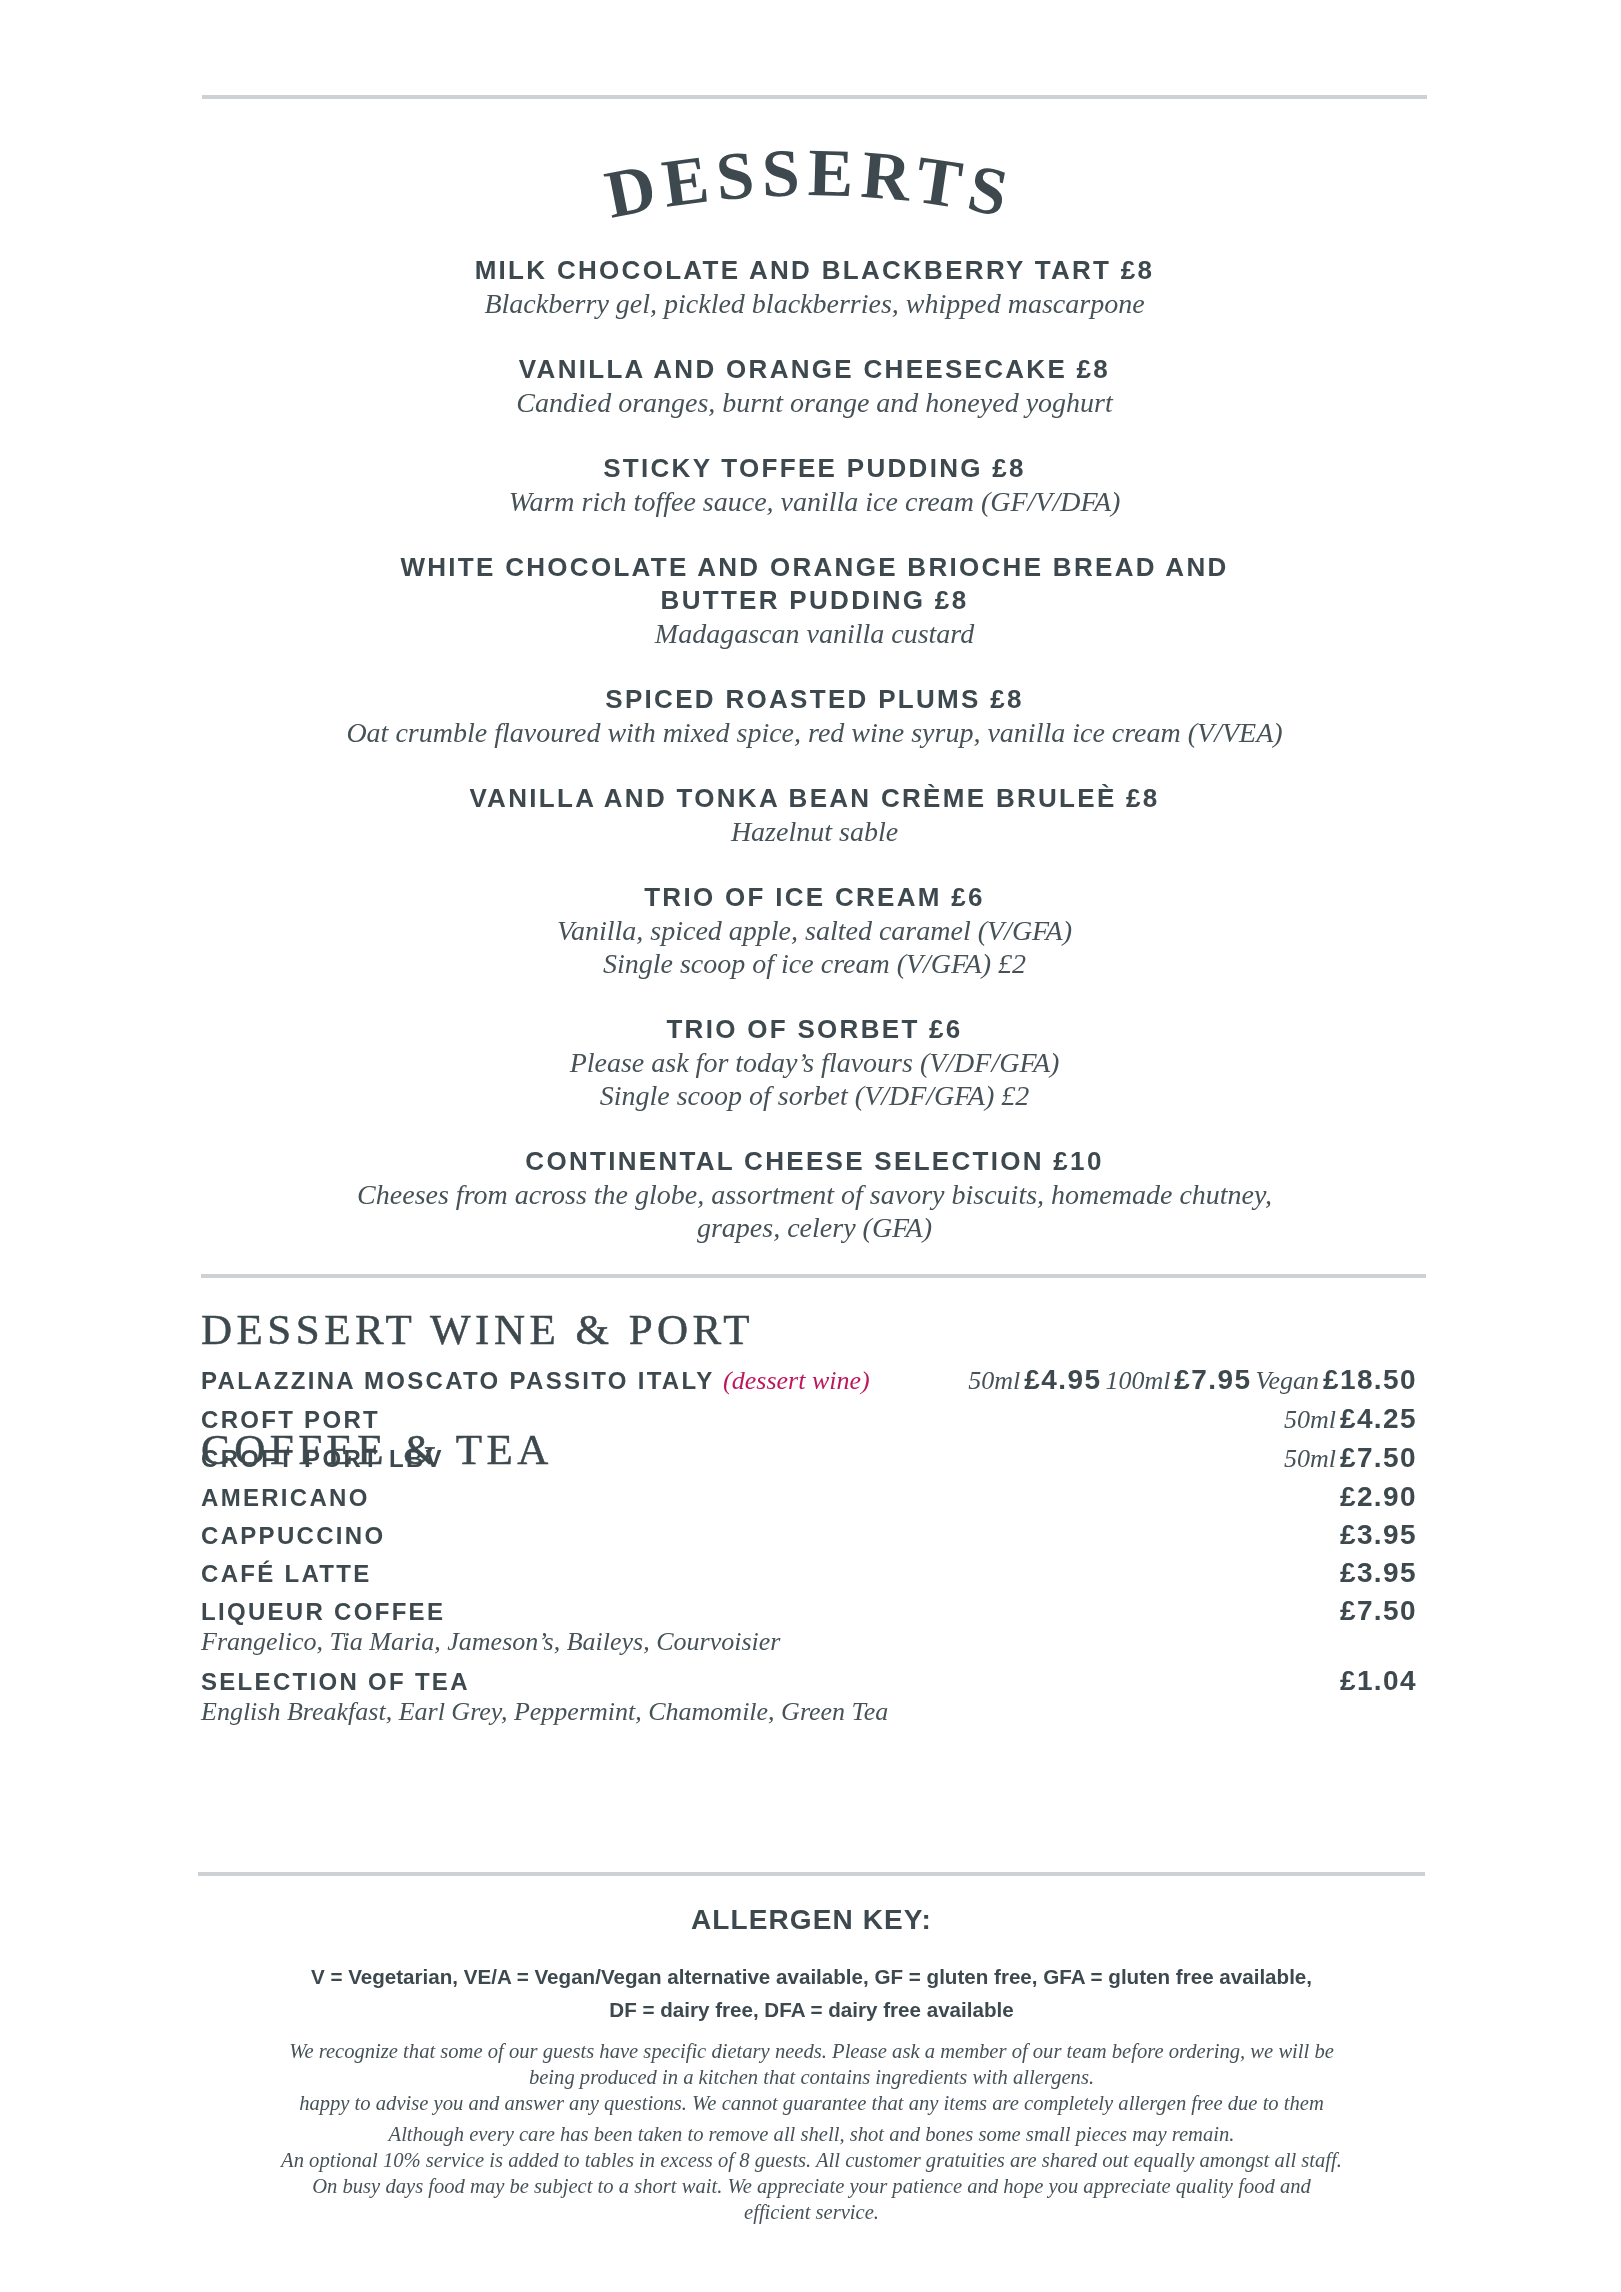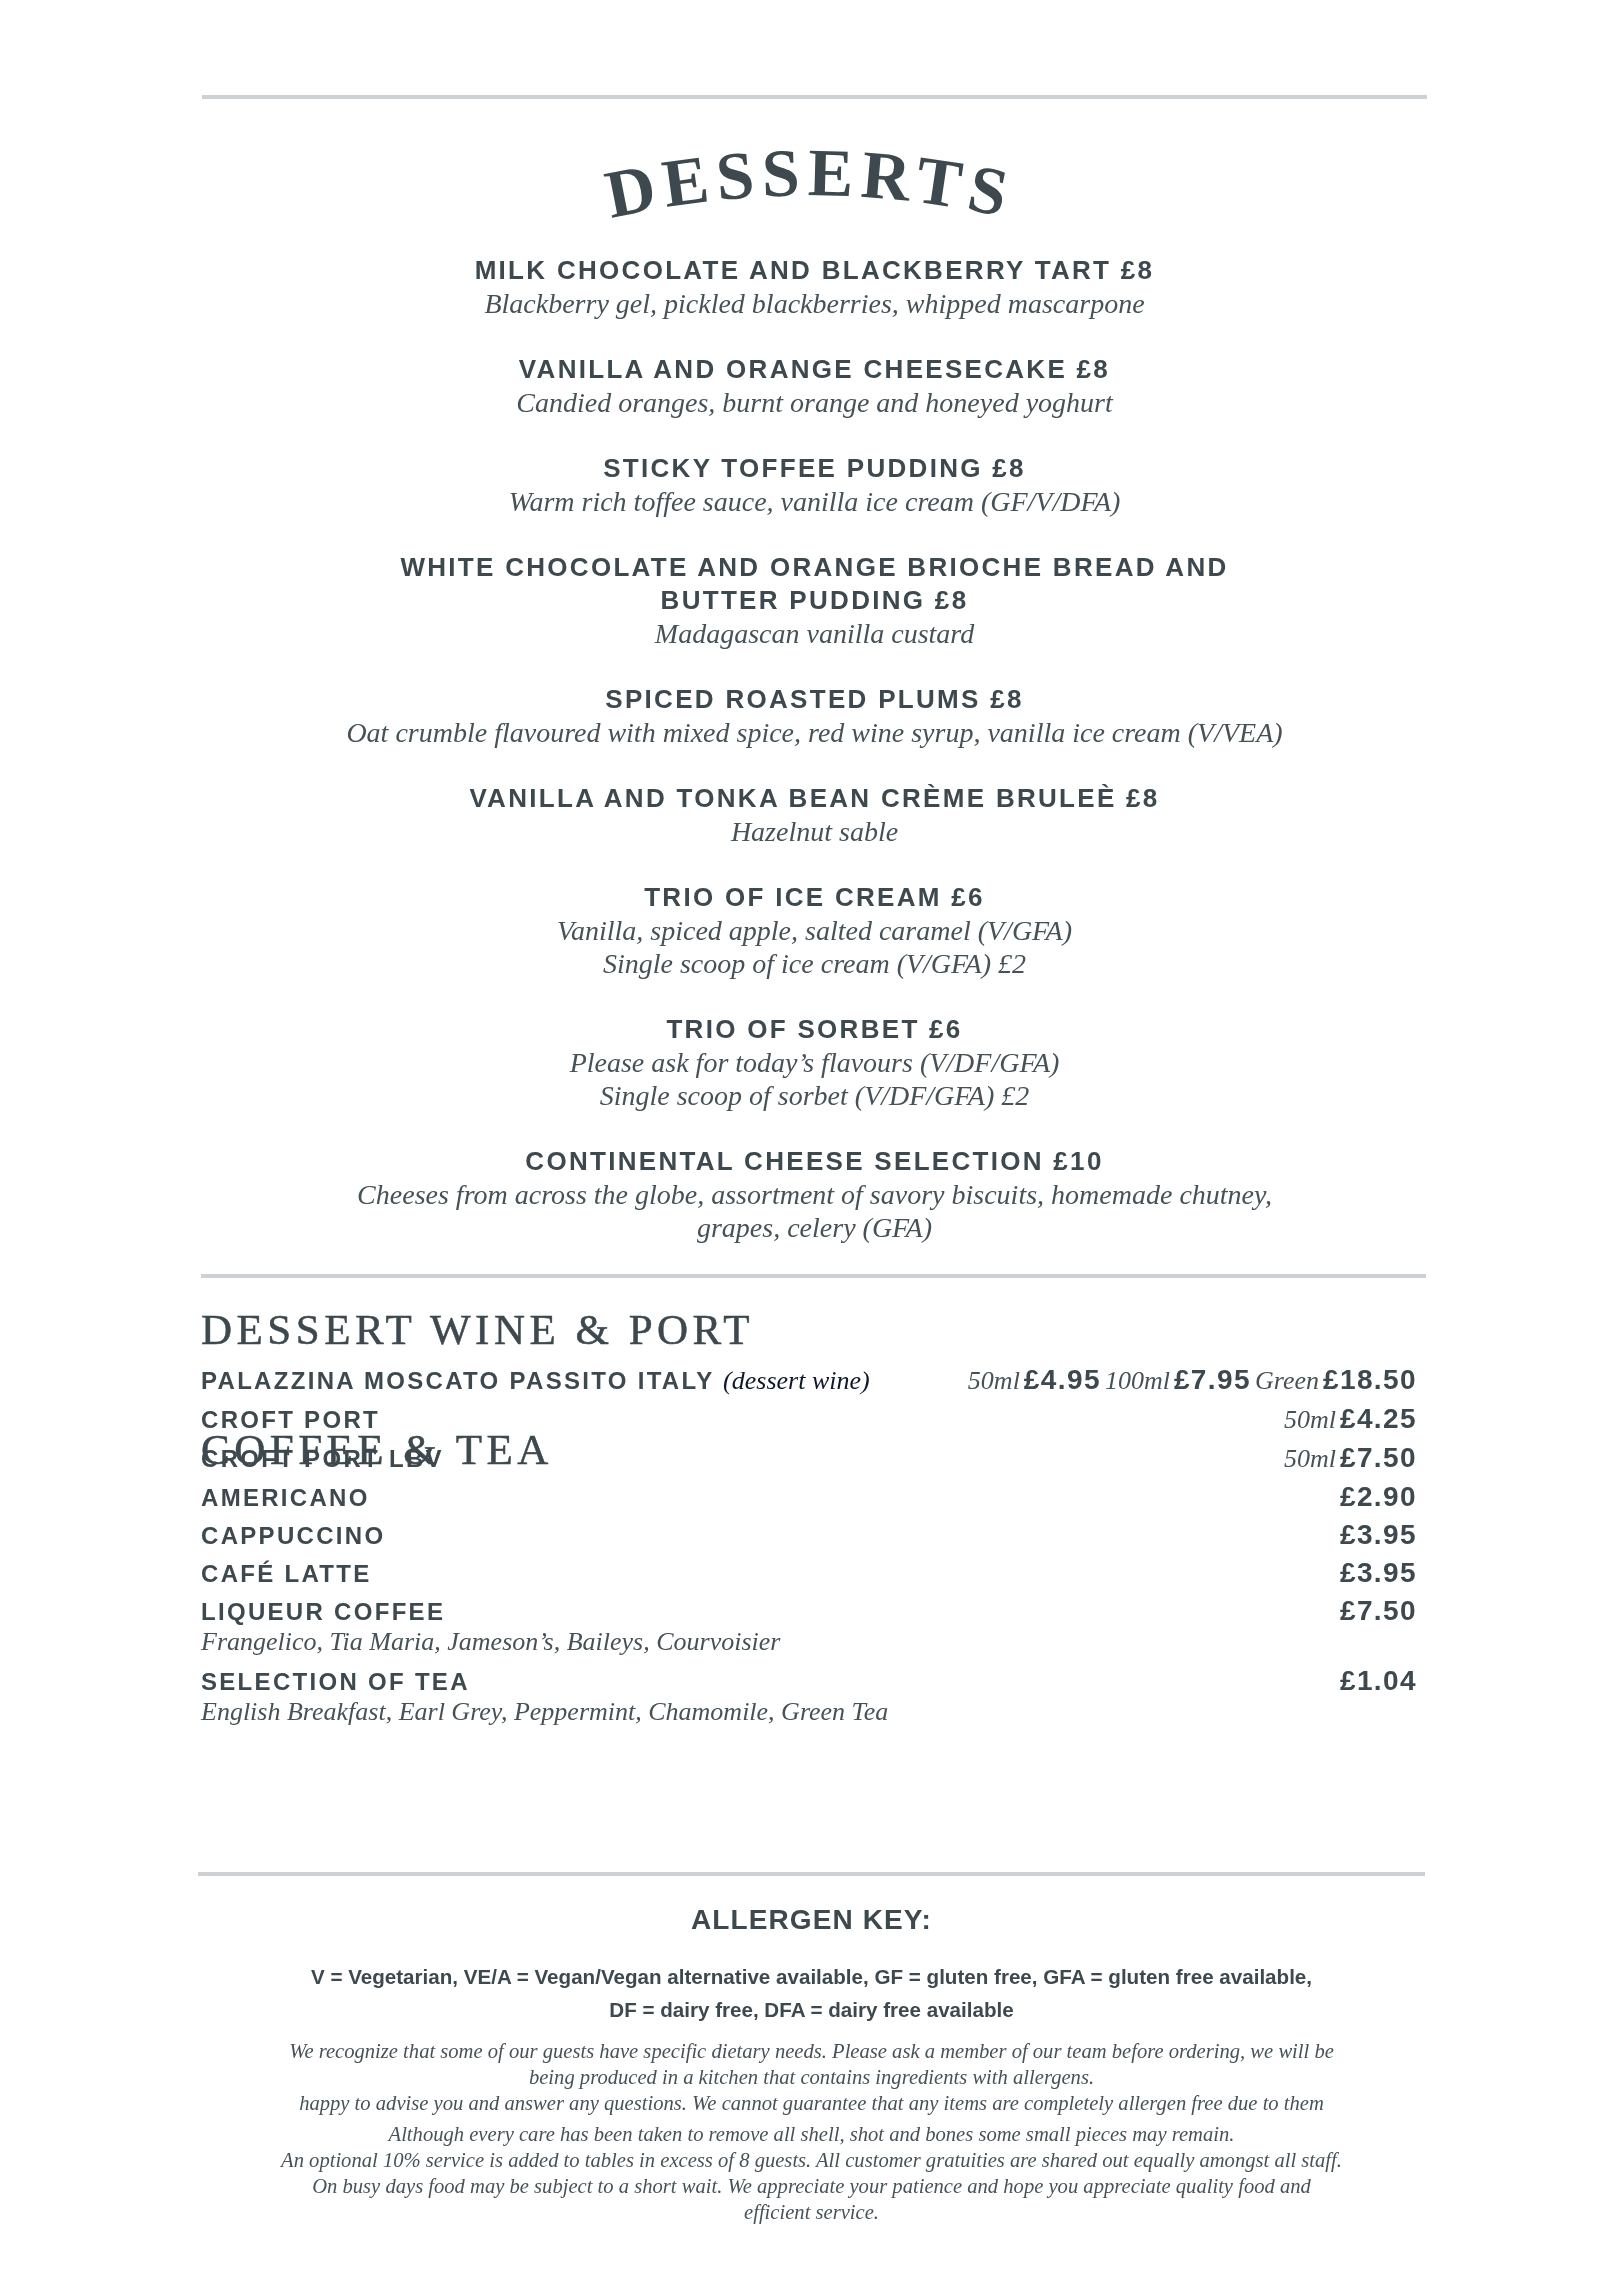--- a/index.html
+++ b/index.html
@@ -88,21 +88,21 @@
       letter-spacing: 2.3px;
       text-transform: uppercase;
     }
     .item-note {
       font-family: "Liberation Serif", serif;
       font-style: italic;
       font-size: 26px;
       font-weight: 400;
       letter-spacing: 0;
       text-transform: none;
-      color: #0f172a;
+      color: #be185d;
     }
     .price-group { white-space: nowrap; }
     .price-label {
       font-family: "Liberation Serif", serif;
       font-style: italic;
       font-size: 26px;
       color: #465257;
     }
     .price {
       font-family: "Liberation Sans", sans-serif;
@@ -215,21 +215,21 @@
 <div class="section wine-section">
   <div class="section-heading">DESSERT WINE &amp; PORT</div>
   <div class="rows">
     <div class="row">
       <span class="item-name"><span>PALAZZINA MOSCATO PASSITO ITALY</span> <span class="item-note">(dessert wine)</span></span>
       <span class="price-group">
         <span class="price-label">50ml</span>
         <span class="price">£4.95</span>
         <span class="price-label">100ml</span>
         <span class="price">£7.95</span>
-        <span class="price-label">Green</span>
+        <span class="price-label">Vegan</span>
         <span class="price">£18.50</span>
       </span>
     </div>
     <div class="row">
       <span class="item-name">CROFT PORT</span>
       <span class="price-group">
         <span class="price-label">50ml</span>
         <span class="price">£4.25</span>
       </span>
     </div>

